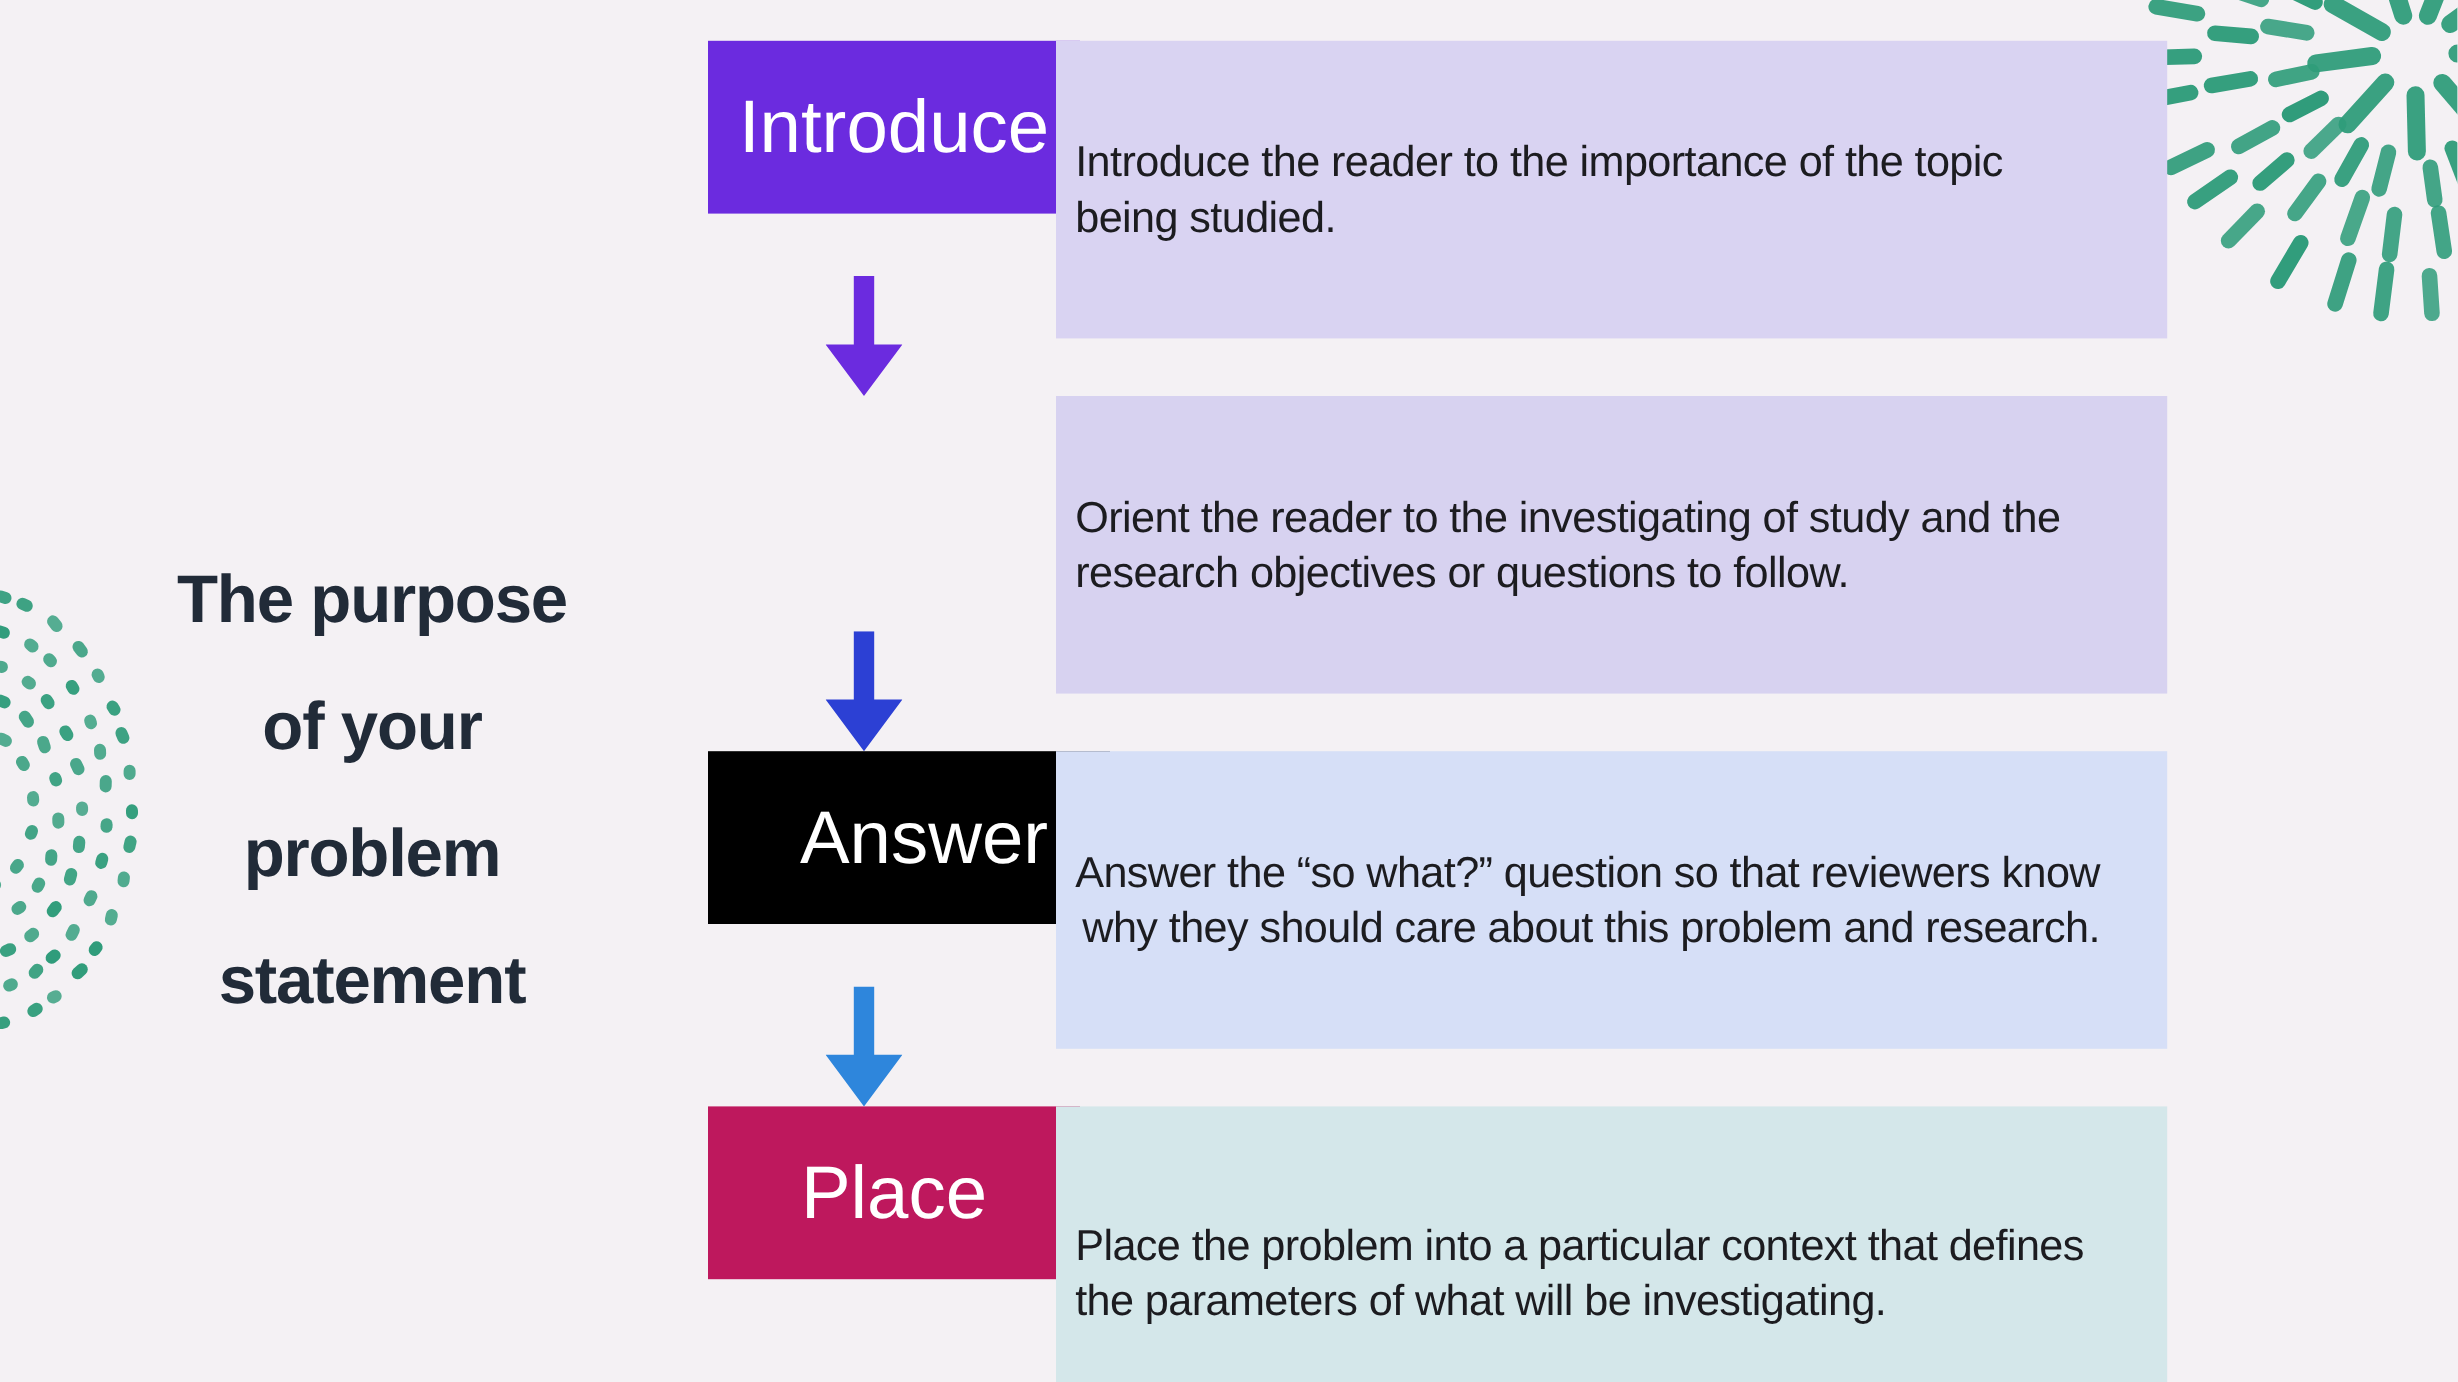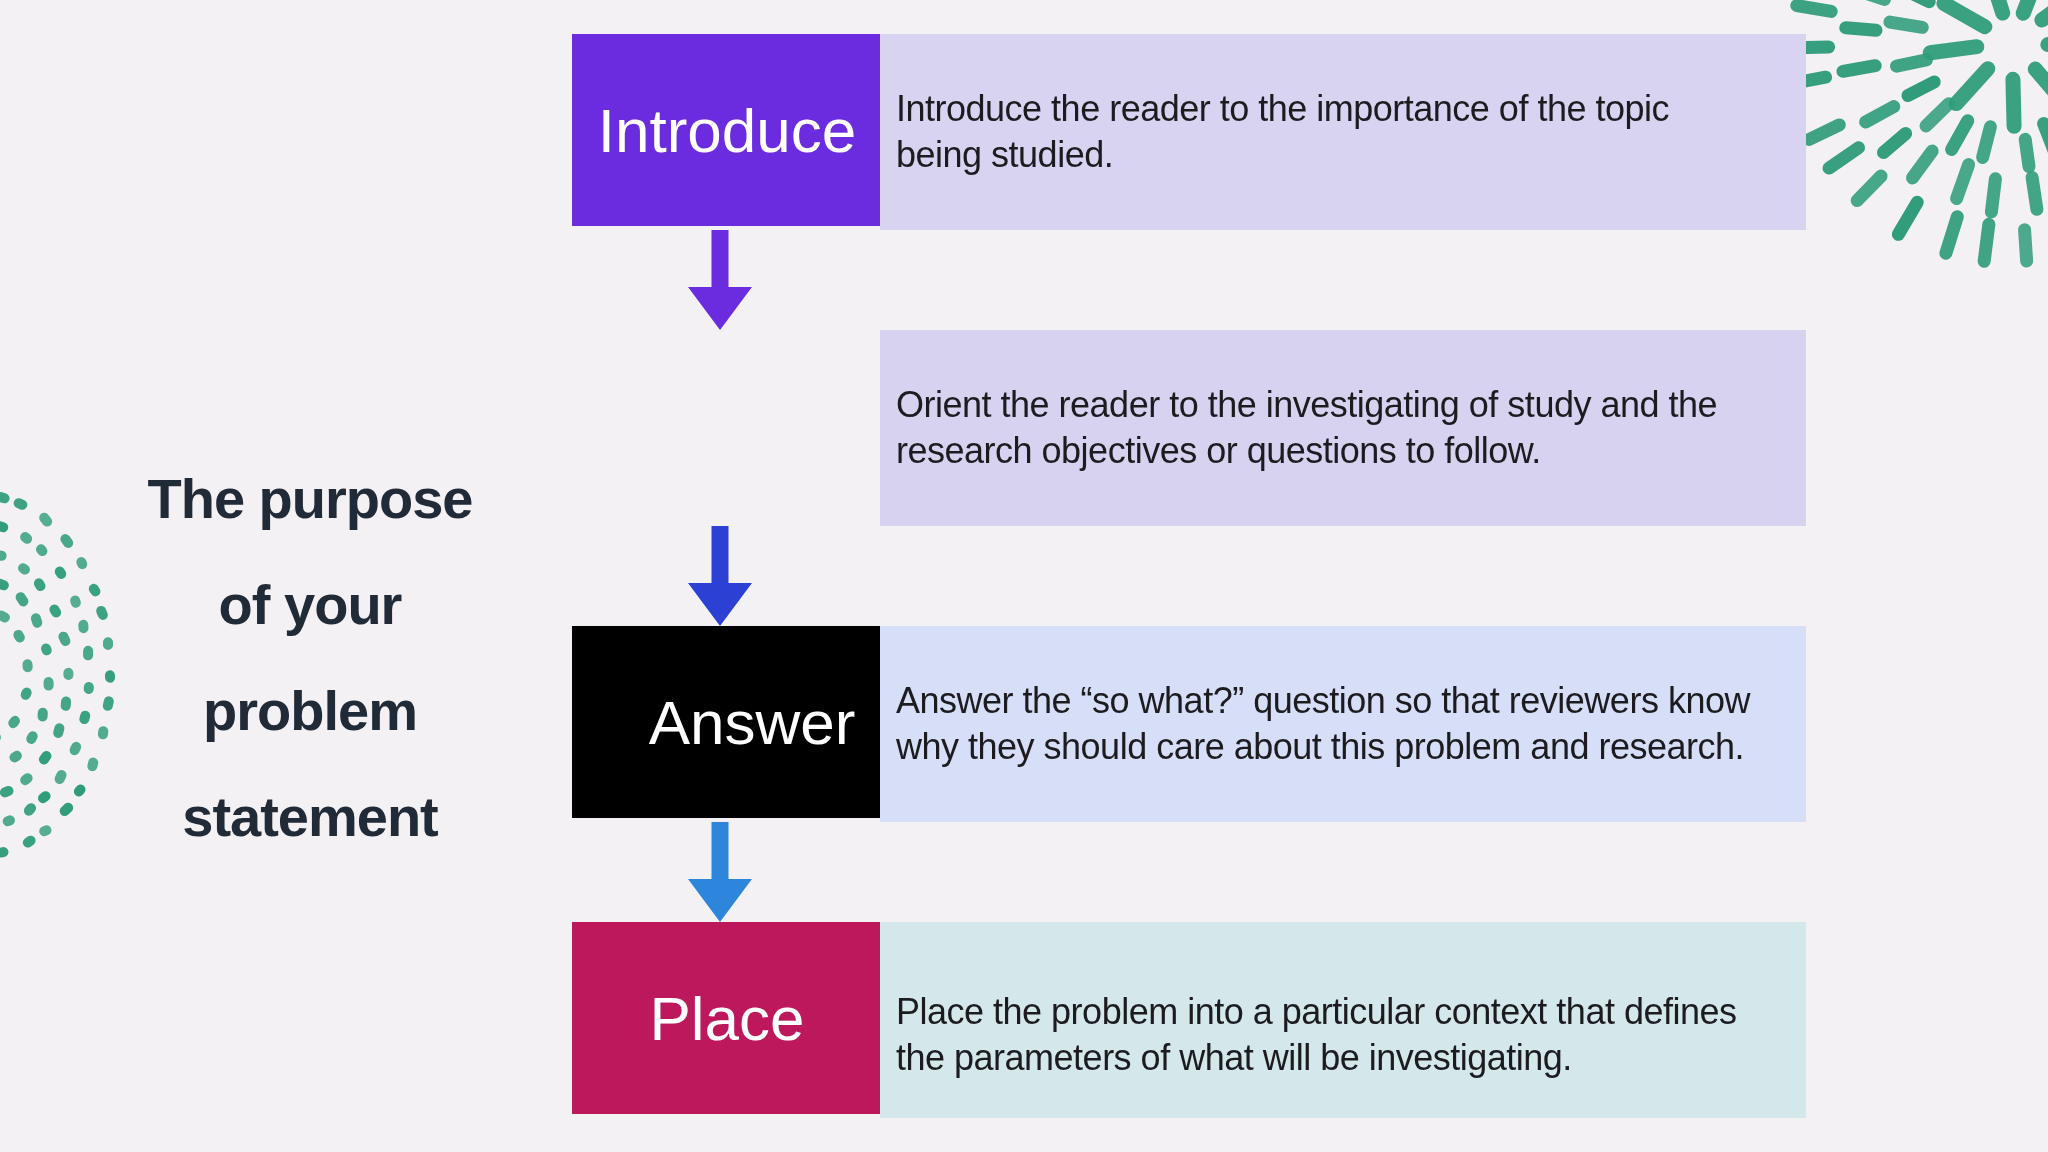--- a/index.html
+++ b/index.html
@@ -9,26 +9,26 @@
     font-family:"Liberation Sans","DejaVu Sans",sans-serif;
   }
   #decor{position:absolute;left:0;top:0;pointer-events:none;}
   .title{
     position:absolute;left:40px;top:446px;width:540px;
     text-align:center;font-weight:700;font-size:56px;line-height:106px;
     letter-spacing:-1px;white-space:pre;
   }
   .row{position:absolute;left:0;width:2048px;height:196px;}
   .key{
-    position:absolute;left:572px;top:0;width:310px;height:192px;
+    position:absolute;left:590px;top:0;width:310px;height:144px;
     display:flex;align-items:center;justify-content:center;
   }
   .key-label{color:#ffffff;font-size:62px;font-weight:400;letter-spacing:0px;}
   .desc{
-    position:absolute;left:880px;top:0;width:926px;height:196px;
+    position:absolute;left:880px;top:0;width:926px;height:248px;
     display:flex;align-items:center;
   }
   .desc-text{
     margin:0;padding-left:16px;font-size:36px;line-height:46px;
     letter-spacing:-0.5px;white-space:pre;
   }
   .arrow{position:absolute;left:688px;width:64px;height:100px;display:block;}
 </style>
 </head>
 <body>
@@ -171,21 +171,21 @@
 
   <svg class="arrow" style="top:526px" viewBox="0 0 64 100">
     <polygon points="23.5,0 40.5,0 40.5,57 64,57 32,100 0,57 23.5,57" fill="#2C40D4"></polygon>
   </svg>
 
   <div class="row" style="top:626px">
     <div class="key" style="background: #000000; padding-left: 25px;">
       <span class="key-label">Answer</span>
     </div>
     <div class="desc" style="background: rgb(214, 223, 247);">
-      <p class="desc-text" style="color: rgb(28, 28, 32);">Answer the “so what?” question so that reviewers know
+      <p class="desc-text" style="color: rgb(28, 28, 32); text-align: right;">Answer the “so what?” question so that reviewers know
 why they should care about this problem and research.</p>
     </div>
   </div>
 
   <svg class="arrow" style="top:822px" viewBox="0 0 64 100">
     <polygon points="23.5,0 40.5,0 40.5,57 64,57 32,100 0,57 23.5,57" fill="#2E86DC"></polygon>
   </svg>
 
   <div class="row" style="top:922px">
     <div class="key" style="background: #be185d;">

